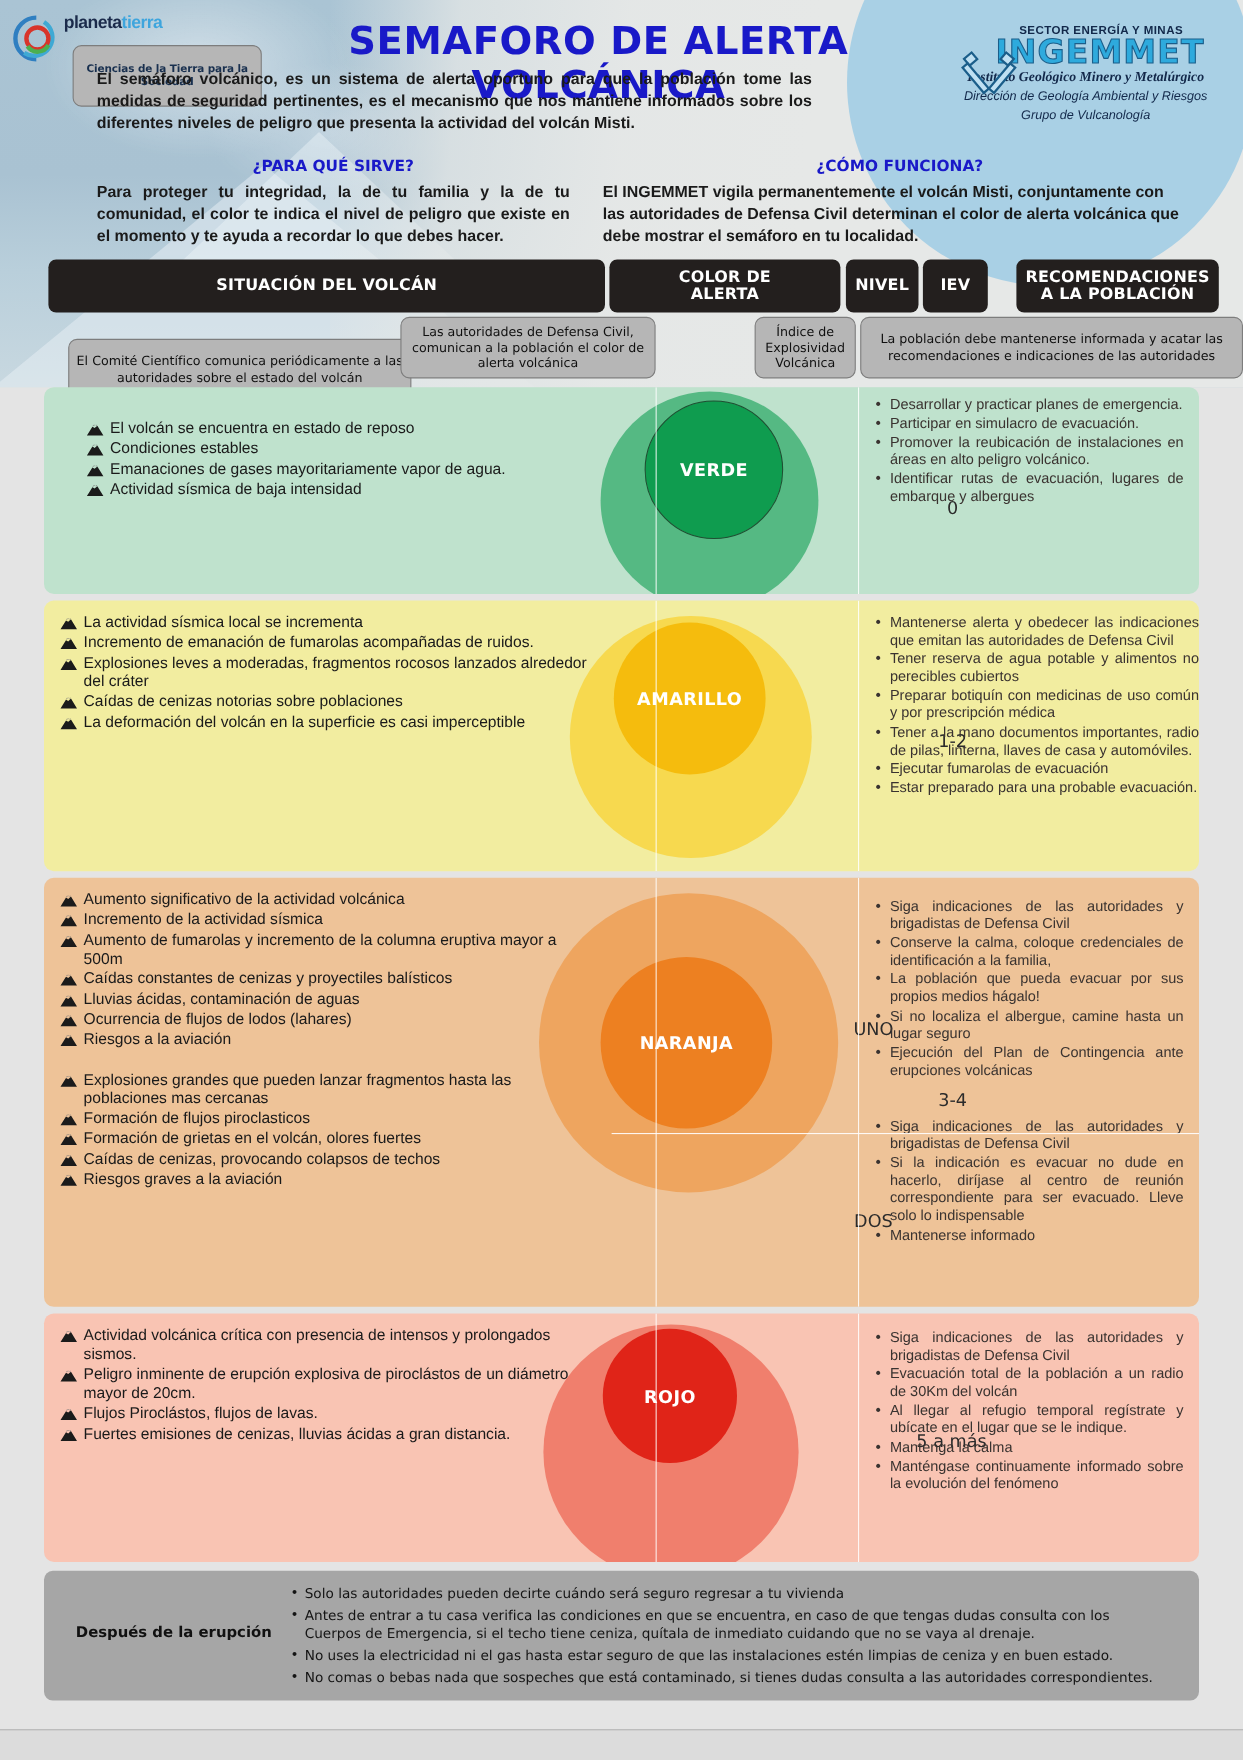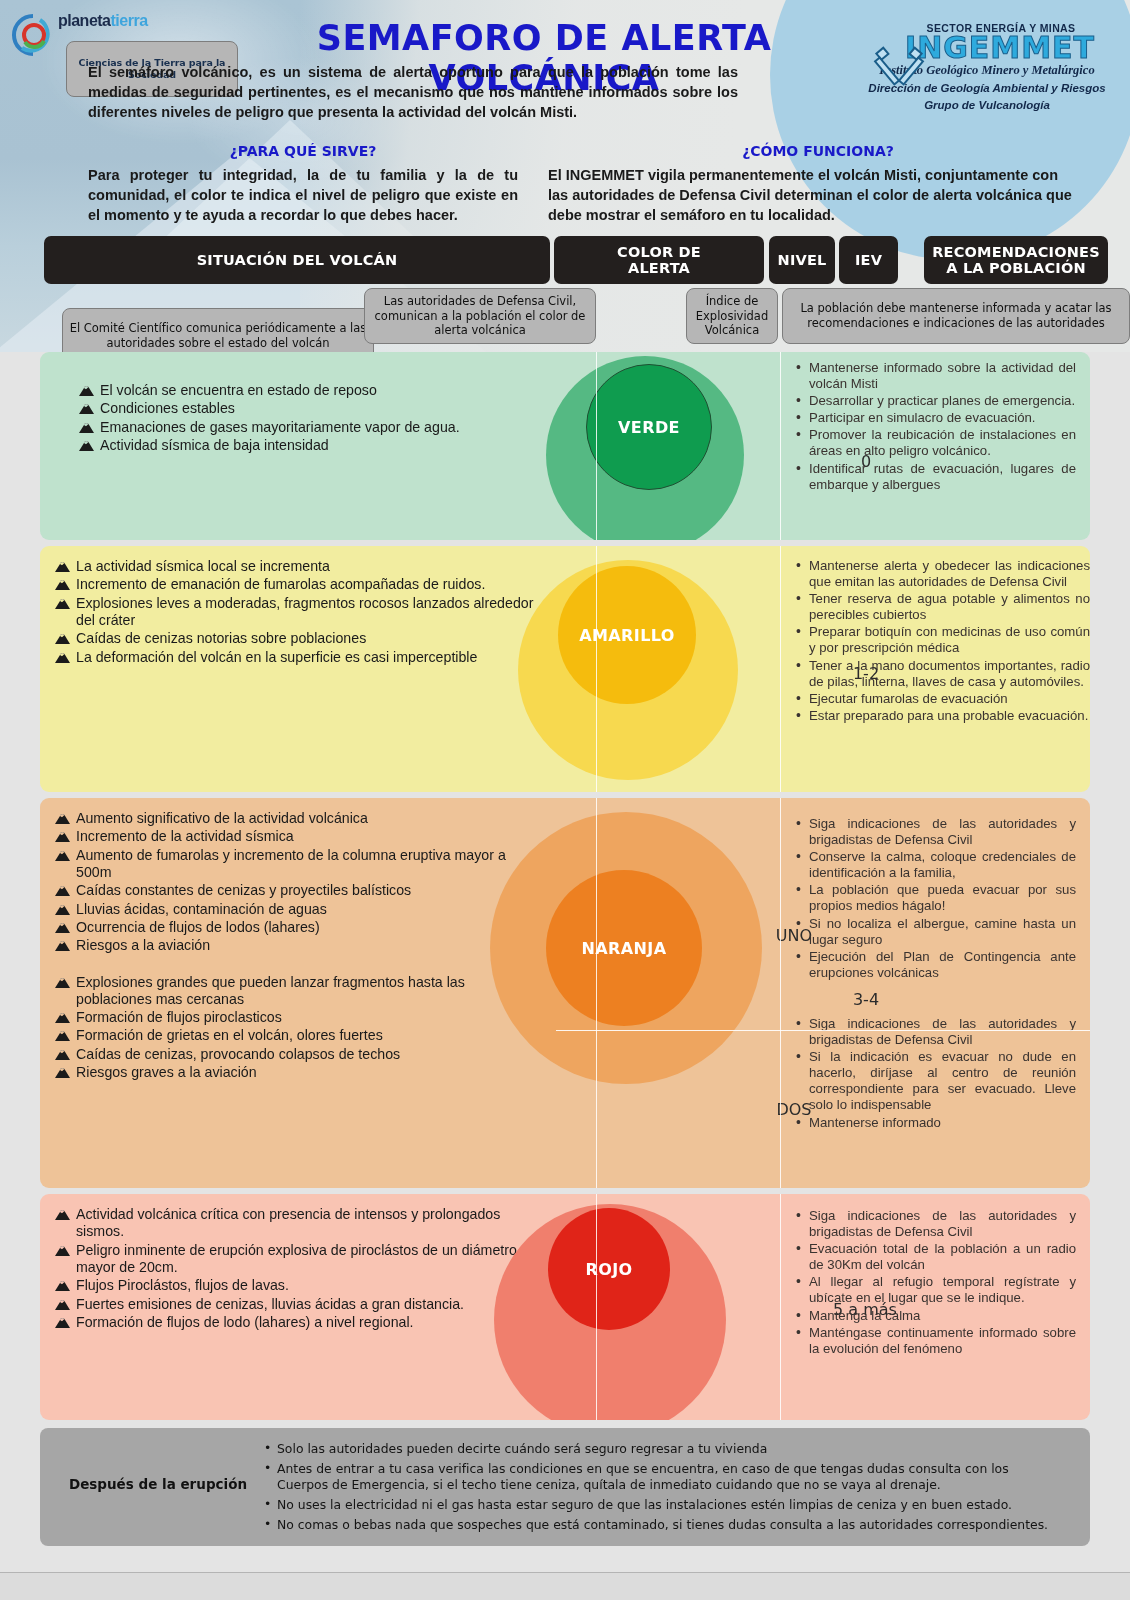--- a/index.html
+++ b/index.html
@@ -67,21 +67,21 @@
   .q2title{position:absolute;left:548px;top:143px;width:540px;text-align:center;
     font-size:14px;font-weight:bold;color:#1919c8;font-family:"DejaVu Sans", sans-serif;}
   .q2body{position:absolute;left:548px;top:165px;width:532px;
     font-size:14.5px;font-weight:bold;color:#1a1a1a;line-height:1.38;text-align:left;}
 
   .ingemmet{position:absolute;left:862px;top:22px;width:250px;text-align:center;color:#12284a;}
   .ing-sector{font-size:10.5px;font-weight:bold;letter-spacing:.4px;margin-left:28px;}
   .ing-name{font-size:30px;font-weight:bold;color:#2eaadd;letter-spacing:1px;
      -webkit-text-stroke:1px #1b5e8a;margin-top:-4px;margin-left:26px;font-family:"DejaVu Sans", sans-serif;}
   .ing-inst{font-size:12.5px;font-style:italic;font-weight:bold;font-family:"Liberation Serif",serif;margin-top:-2px;}
-  .ing-dir{font-size:11.5px;font-style:italic;font-weight:bold;margin-top:3px;line-height:1.25;}
+  .ing-dir{font-size:11.5px;font-style:italic;font-weight:normal;margin-top:3px;line-height:1.25;}
   .hammers{position:absolute;left:8px;top:22px;width:58px;height:46px;}
 
   
   .thead{position:absolute;left:44px;top:236px;width:1042px;height:48px;border-radius:24px;}
   .th{position:absolute;top:0;height:48px;background:#231f1e;border-radius:7px;
       color:#fff;font-family:"DejaVu Sans", sans-serif;font-weight:bold;
       display:flex;align-items:center;justify-content:center;text-align:center;
       font-size:14.5px;letter-spacing:.2px;line-height:1.12;}
   .th.situacion{left:0;width:506px;}
   .th.color{left:510px;width:210px;}
@@ -251,21 +251,20 @@
     <div class="vline" style="left:556px;"></div>
     <div class="cell c-niv">
       <div class="bignum" style="top:100px;"></div>
     </div>
     <div class="cell c-iev">
       <div class="bignum" style="top:100px;">0</div>
     </div>
     <div class="vline" style="left:740px;"></div>
     <div class="cell c-rec" style="left:740px;width:310px;">
       <ul class="rec" id="rec-verde" style="padding:8px 14px 0 14px;">
-          <li>Mantenerse informado sobre la actividad del volcán Misti</li>
           <li>Desarrollar y practicar planes de emergencia.</li>
           <li>Participar en simulacro de evacuación.</li>
           <li>Promover la reubicación de instalaciones en áreas en alto peligro volcánico.</li>
           <li>Identificar rutas de evacuación, lugares de embarque y albergues</li>
         </ul>
     </div>
   </div>
 
   <div class="row" id="row-amarillo" style="background: rgb(242, 237, 160);">
     <div class="cell c-sit">
@@ -413,24 +412,20 @@
               <path d="M6.6 1.4 L7.2 0.2 M9.5 1.2 L9.9 0 M8 0.8 L8.2 0" stroke="#7a7a7a" stroke-width="0.7"></path>
             </svg><span>Peligro inminente de erupción explosiva de piroclástos de un diámetro mayor de 20cm.</span></li>
           <li><svg class="vic" viewBox="0 0 17 11">
               <path d="M1 10 L6 2 L8 3.2 L10.5 1 L16 10 Z" fill="#1b1b1b"></path>
               <path d="M6.6 1.4 L7.2 0.2 M9.5 1.2 L9.9 0 M8 0.8 L8.2 0" stroke="#7a7a7a" stroke-width="0.7"></path>
             </svg><span>Flujos Piroclástos, flujos de lavas.</span></li>
           <li><svg class="vic" viewBox="0 0 17 11">
               <path d="M1 10 L6 2 L8 3.2 L10.5 1 L16 10 Z" fill="#1b1b1b"></path>
               <path d="M6.6 1.4 L7.2 0.2 M9.5 1.2 L9.9 0 M8 0.8 L8.2 0" stroke="#7a7a7a" stroke-width="0.7"></path>
             </svg><span>Fuertes emisiones de cenizas, lluvias ácidas a gran distancia.</span></li>
-          <li><svg class="vic" viewBox="0 0 17 11">
-              <path d="M1 10 L6 2 L8 3.2 L10.5 1 L16 10 Z" fill="#1b1b1b"></path>
-              <path d="M6.6 1.4 L7.2 0.2 M9.5 1.2 L9.9 0 M8 0.8 L8.2 0" stroke="#7a7a7a" stroke-width="0.7"></path>
-            </svg><span>Formación de flujos de lodo (lahares) a nivel regional.</span></li>
         </ul>
     </div>
     <div class="cell c-color">
       <div class="circ-outer" id="co-rojo" style="left: -62px; top: 10px; width: 232px; height: 232px; background: rgb(240, 127, 109);"></div>
       <div class="circ-inner" id="ci-rojo" style="left: -8px; top: 14px; width: 122px; height: 122px; background: rgb(224, 36, 24);">ROJO</div>
     </div>
     <div class="vline" style="left:556px;"></div>
     <div class="cell c-niv">
       <div class="bignum" style="top:106px;"></div>
     </div>

